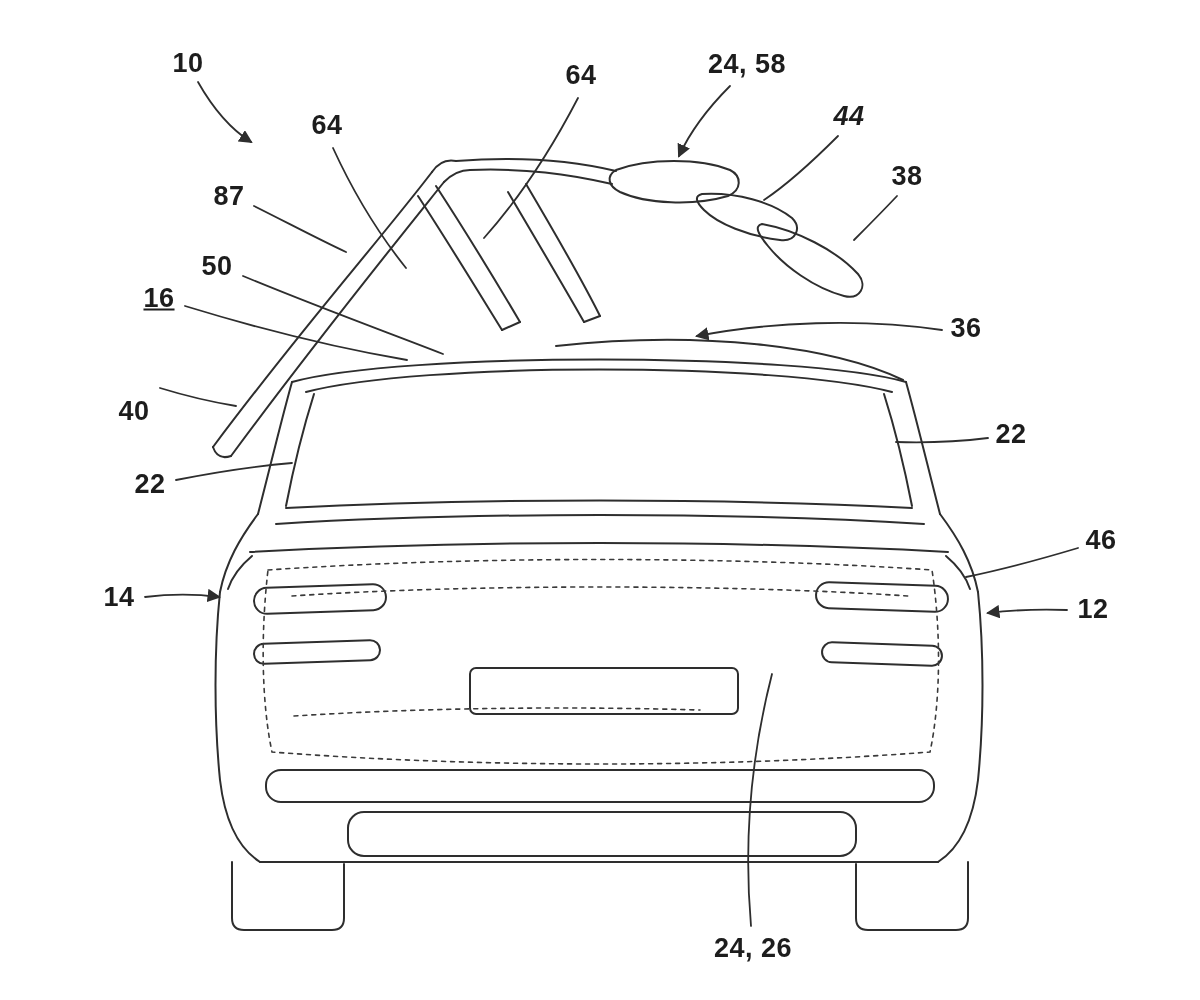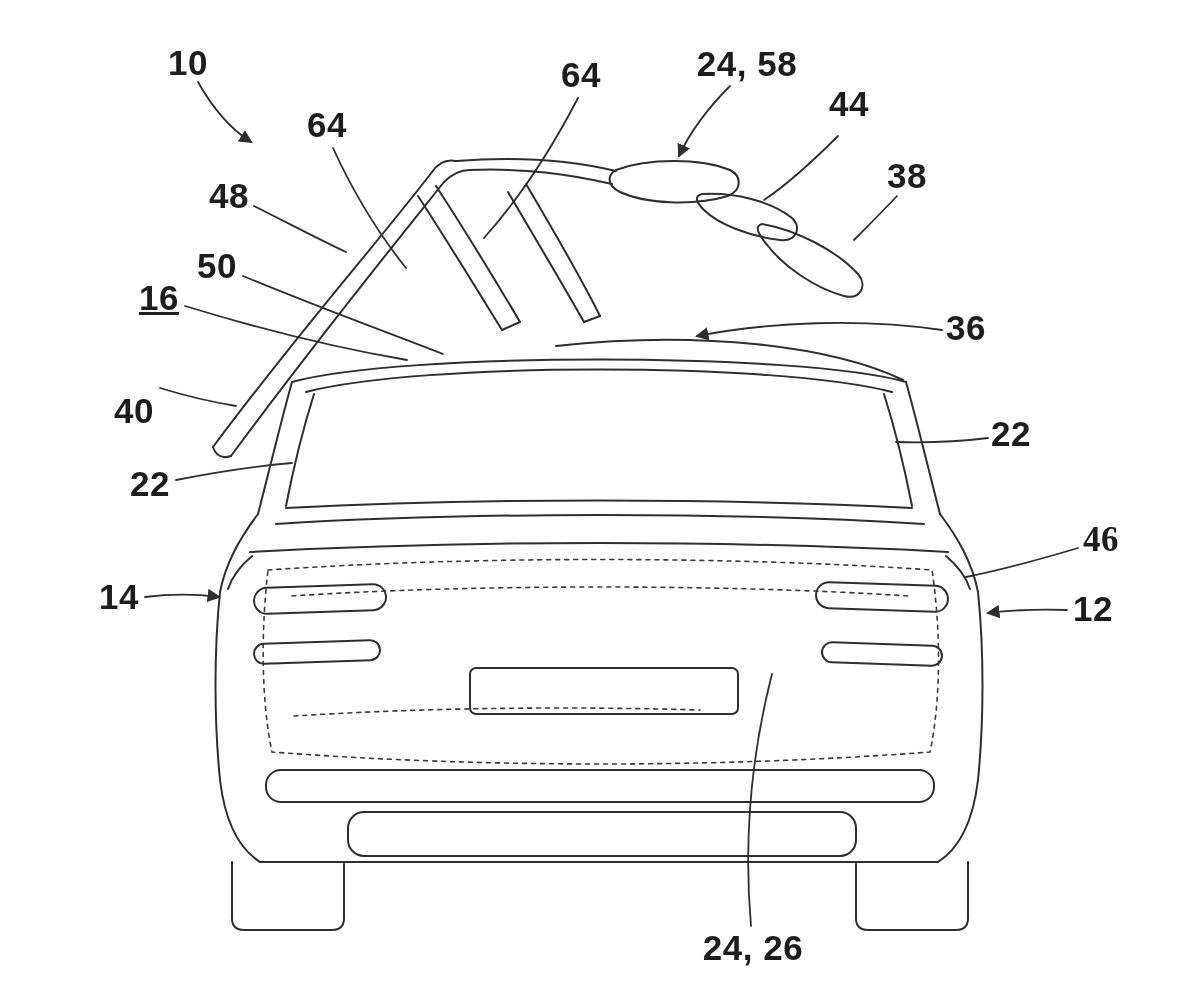--- a/index.html
+++ b/index.html
@@ -9,21 +9,21 @@
     position:relative;
     width:1200px; height:1000px;
     background:#ffffff;
     overflow:hidden;
   }
   .figure svg { position:absolute; left:0; top:0; width:1200px; height:1000px; }
   .ref-label {
     position:absolute;
     transform:translate(-50%,-50%);
     font-weight:bold;
-    font-size:35px;
+    font-size:27px;
     color:#1d1d1d;
     letter-spacing:.5px;
     white-space:nowrap;
     user-select:none;
   }
 </style>
 </head>
 <body>
 
 <div class="figure">
@@ -127,27 +127,27 @@
       <path d="M 145 597 C 170 594 196 594 219 597" marker-end="url(#arrow)"></path>
       <path d="M 1067 610 C 1040 609 1013 610 988 613" marker-end="url(#arrow)"></path>
       <path d="M 751 926 C 744 846 750 760 772 674"></path>
     </g>
   </svg>
 
   <div class="ref-label" style="left:188px; top:63px;">10</div>
   <div class="ref-label" style="left:327px; top:125px;">64</div>
   <div class="ref-label" style="left:581px; top:75px;">64</div>
   <div class="ref-label" style="left:747px; top:64px;">24, 58</div>
-  <div class="ref-label" style="left:849px; top:104px;">44</div>
+  <div class="ref-label" style="left:849px; top:116px;font-style:italic;">44</div>
   <div class="ref-label" style="left:907px; top:176px;">38</div>
-  <div class="ref-label" style="left:229px; top:196px;">48</div>
+  <div class="ref-label" style="left:229px; top:196px;">87</div>
   <div class="ref-label" style="left:217px; top:266px;">50</div>
   <div class="ref-label" style="left:159px; top:298px;text-decoration:underline;">16</div>
   <div class="ref-label" style="left:134px; top:381px;margin-top:30px;">40</div>
   <div class="ref-label" style="left:966px; top:328px;">36</div>
   <div class="ref-label" style="left:1011px; top:434px;">22</div>
   <div class="ref-label" style="left:150px; top:484px;">22</div>
-  <div class="ref-label" style="left:1101px; top:540px;font-family:Liberation Serif, serif;">46</div>
+  <div class="ref-label" style="left:1101px; top:540px;">46</div>
   <div class="ref-label" style="left:119px; top:597px;">14</div>
   <div class="ref-label" style="left:1093px; top:609px;">12</div>
   <div class="ref-label" style="left:753px; top:948px;">24, 26</div>
 
 </div>
 
 </body></html>

